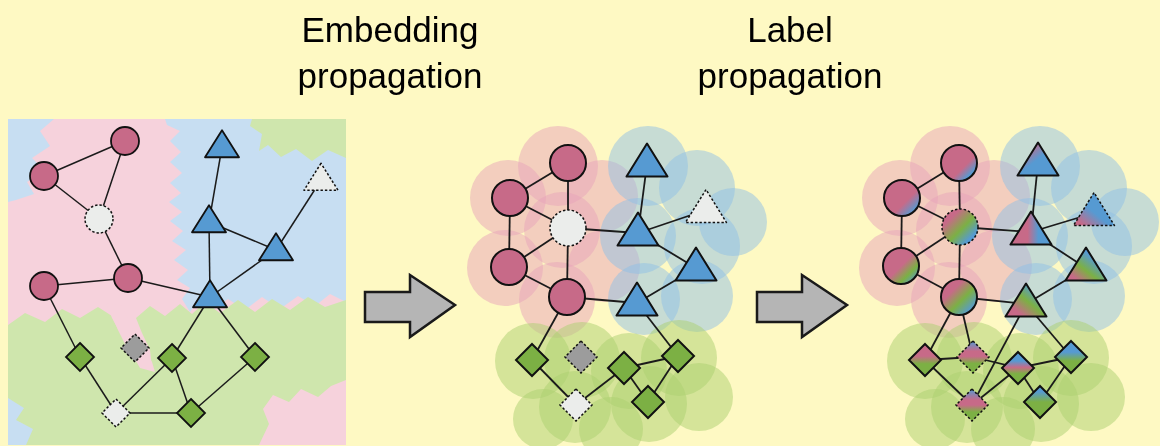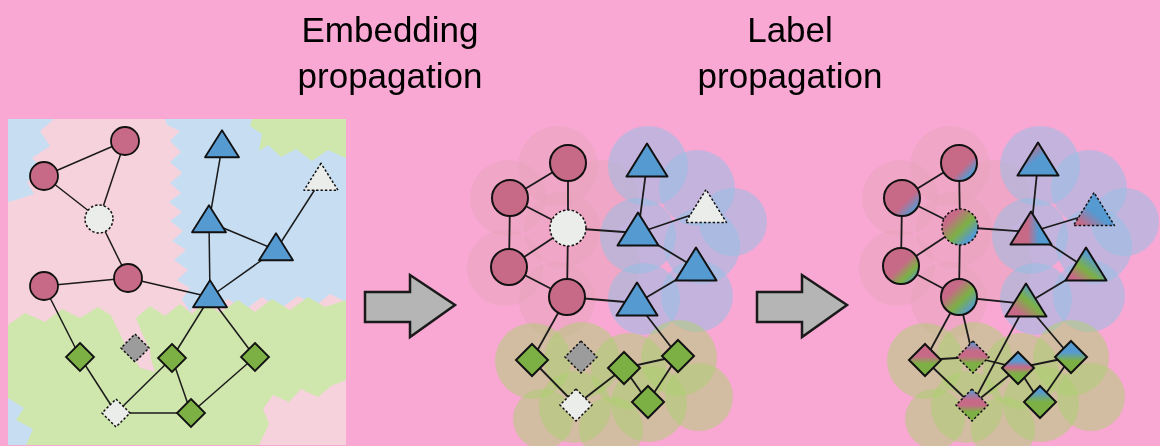--- a/index.html
+++ b/index.html
@@ -1,16 +1,16 @@
 <!DOCTYPE html>
 <html><head>
 <meta charset="utf-8">
 <style>
   html,body{margin:0;padding:0;background:#ffffff;}
-  .stage{position:relative;width:1160px;height:446px;background:#f9a8d4;overflow:hidden;
+  .stage{position:relative;width:1160px;height:446px;background:#fef9c3;overflow:hidden;
          font-family:"Liberation Sans", sans-serif;}
   svg{display:block;}
   .title-text{font-family:"Liberation Sans", sans-serif;font-size:35px;fill:#000;text-anchor:middle;}
   .arrow{stroke:#1a1a1a;stroke-width:2.5;stroke-linejoin:miter;}
   .edge-line{stroke:#1b1b1b;fill:none;}
   .node-shape{stroke:#111;}
 </style>
 </head>
 <body>
 

